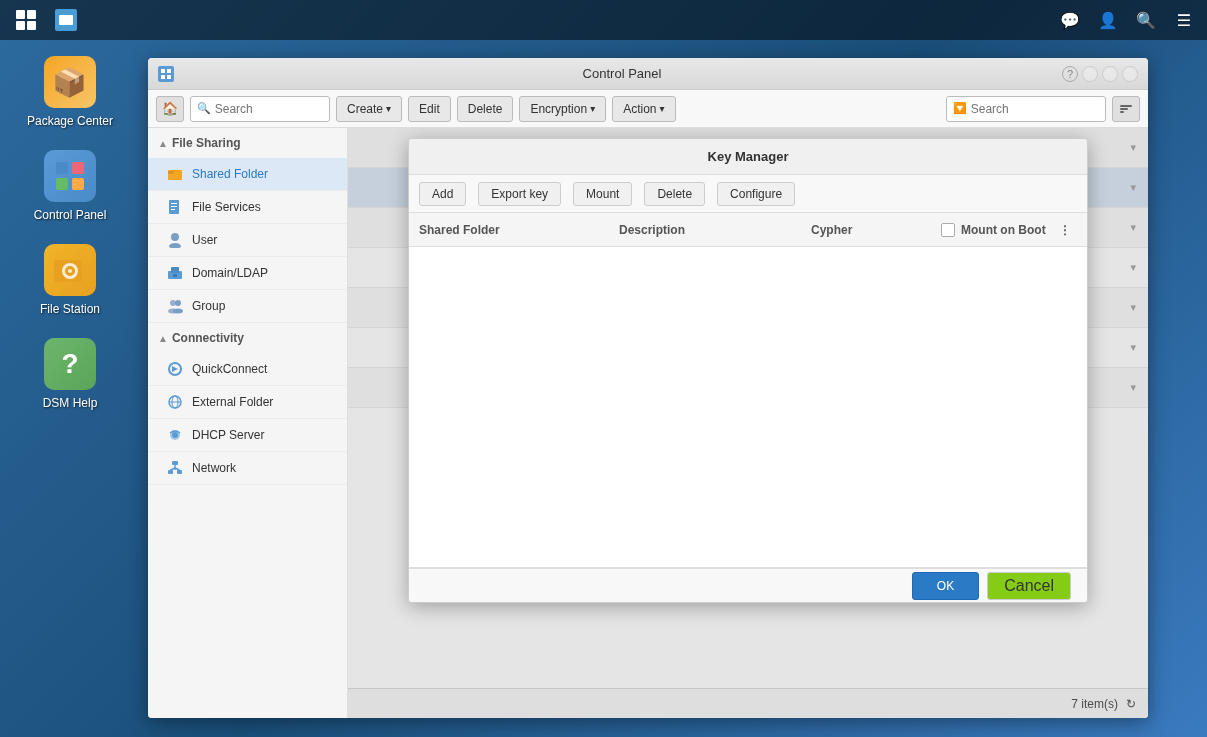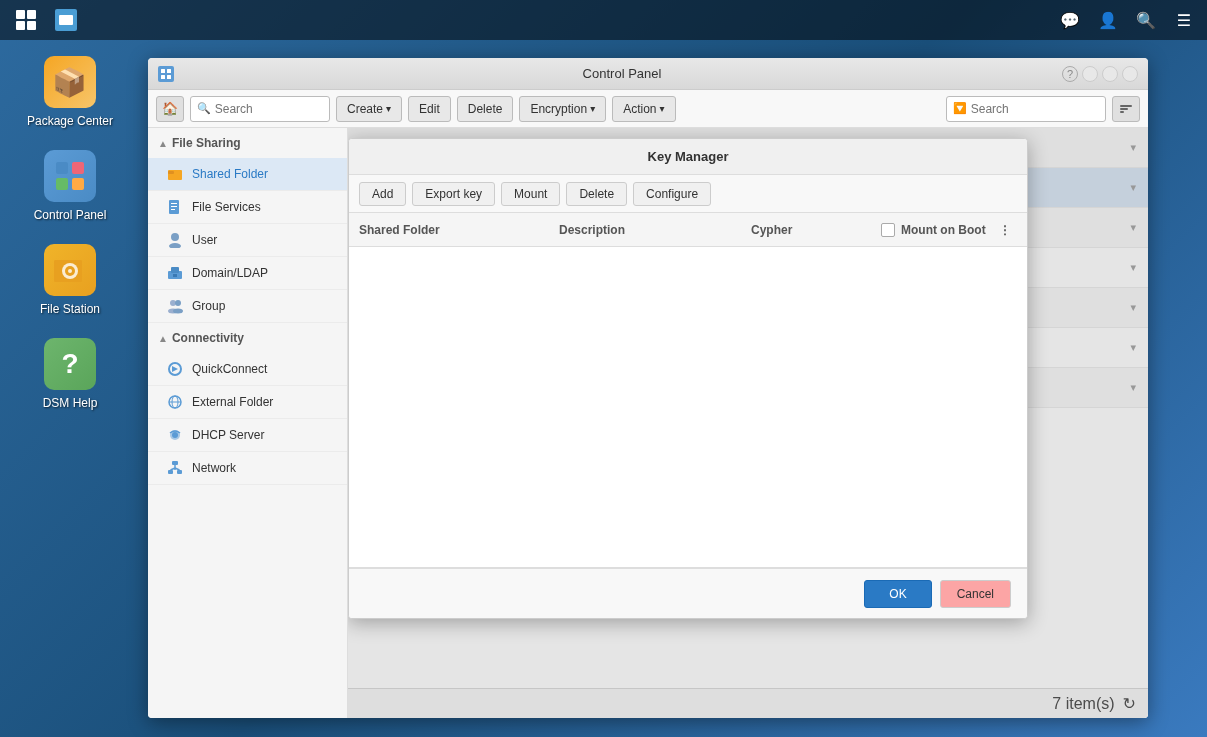--- a/index.html
+++ b/index.html
@@ -437,37 +437,38 @@
       font-size: 11px;
     }
 
     .content-footer {
       height: 30px;
       border-top: 1px solid #ddd;
       background: #f8f8f8;
       display: flex;
       align-items: center;
       padding: 0 12px;
-      font-size: 16px;
+      font-size: 12px;
       color: #555;
       flex-shrink: 0;
       justify-content: flex-end;
       gap: 8px;
     }
 
     
     .modal-overlay {
       position: absolute;
       top: 0;
       left: 0;
       right: 0;
       bottom: 0;
       background: rgba(0,0,0,0.1);
       display: flex;
       align-items: flex-start;
+      justify-content: center;
       padding-top: 10px;
       z-index: 100;
     }
 
     
     .dialog {
       width: 680px;
       background: white;
       border: 1px solid #ccc;
       border-radius: 4px;
@@ -489,21 +490,21 @@
       color: #333;
     }
 
     .dialog-toolbar {
       height: 38px;
       background: #f8f8f8;
       border-bottom: 1px solid #ddd;
       display: flex;
       align-items: center;
       padding: 0 10px;
-      gap: 6px;
+      gap: 12px;
     }
 
     .dialog-btn {
       height: 24px;
       padding: 0 12px;
       background: #f0f0f0;
       border: 1px solid #ccc;
       border-radius: 3px;
       cursor: pointer;
       font-size: 12px;
@@ -558,21 +559,21 @@
     }
 
     
     .dialog-separator {
       height: 1px;
       background: #ddd;
       margin: 0;
     }
 
     .dialog-footer {
-      height: 50px;
+      height: 34px;
       background: #f8f8f8;
       display: flex;
       align-items: center;
       justify-content: flex-end;
       padding: 0 16px;
       gap: 8px;
       border-top: 1px solid #ddd;
     }
 
     .dialog-ok-btn {
@@ -582,25 +583,25 @@
       border: 1px solid #1a6ab5;
       border-radius: 3px;
       cursor: pointer;
       font-size: 12px;
       color: white;
     }
 
     .dialog-cancel-btn {
       height: 28px;
       padding: 0 16px;
-      background: #fca5a5;
+      background: #84cc16;
       border: 1px solid #ccc;
       border-radius: 3px;
       cursor: pointer;
-      font-size: 12px;
+      font-size: 16px;
       color: #333;
     }
 
     
     .checkbox-mount {
       width: 14px;
       height: 14px;
       border: 1px solid #aaa;
       background: white;
       border-radius: 2px;

